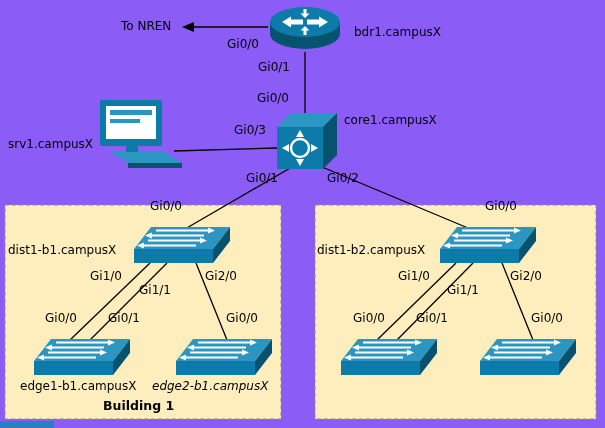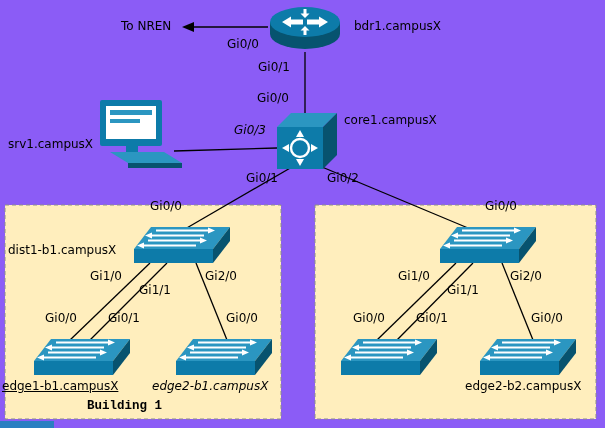--- a/index.html
+++ b/index.html
@@ -91,45 +91,45 @@
     <use href="#l2switch" x="34" y="339"></use>
     <use href="#l2switch" x="176" y="339"></use>
     <use href="#l2switch" x="440" y="227"></use>
     <use href="#l2switch" x="341" y="339"></use>
     <use href="#l2switch" x="480" y="339"></use>
 
     <rect x="0" y="421" width="54" height="7" fill="#2a7fc1"></rect>
   </svg>
 
   <span class="lbl" style="left:121px;top:20px;">To NREN</span>
-  <span class="lbl" style="left:354px;top:20px;">bdr1.campusX</span>
+  <span class="lbl" style="left:354px;top:26px;">bdr1.campusX</span>
   <span class="lbl" style="left:227px;top:38px;">Gi0/0</span>
   <span class="lbl" style="left:258px;top:61px;">Gi0/1</span>
   <span class="lbl" style="left:257px;top:92px;">Gi0/0</span>
   <span class="lbl" style="left:344px;top:114px;">core1.campusX</span>
-  <span class="lbl" style="left:234px;top:124px;font-style:italic;">Gi0/3</span>
+  <span class="lbl" style="left:234px;top:124px;">Gi0/3</span>
   <span class="lbl" style="left:8px;top:138px;text-align:center;">srv1.campusX</span>
   <span class="lbl" style="left:246px;top:172px;">Gi0/1</span>
   <span class="lbl" style="left:327px;top:172px;">Gi0/2</span>
 
   <span class="lbl" style="left:150px;top:200px;">Gi0/0</span>
   <span class="lbl" style="left:8px;top:244px;">dist1-b1.campusX</span>
   <span class="lbl" style="left:90px;top:270px;">Gi1/0</span>
   <span class="lbl" style="left:139px;top:284px;">Gi1/1</span>
   <span class="lbl" style="left:205px;top:270px;">Gi2/0</span>
   <span class="lbl" style="left:45px;top:312px;">Gi0/0</span>
   <span class="lbl" style="left:108px;top:312px;">Gi0/1</span>
   <span class="lbl" style="left:226px;top:312px;">Gi0/0</span>
-  <span class="lbl" style="left:2px;top:380px;text-decoration:underline;">edge1-b1.campusX</span>
+  <span class="lbl" style="left:20px;top:380px;">edge1-b1.campusX</span>
   <span class="lbl" style="left:152px;top:380px;font-style:italic;">edge2-b1.campusX</span>
-  <span class="lbl lbl-bold" style="left:87px;top:399px;font-family:Liberation Mono, monospace;">Building 1</span>
+  <span class="lbl lbl-bold" style="left:103px;top:399px;">Building 1</span>
 
   <span class="lbl" style="left:485px;top:200px;">Gi0/0</span>
+  <span class="lbl" style="left:317px;top:244px;">dist1-b2.campusX</span>
   <span class="lbl" style="left:398px;top:270px;">Gi1/0</span>
   <span class="lbl" style="left:447px;top:284px;">Gi1/1</span>
   <span class="lbl" style="left:510px;top:270px;">Gi2/0</span>
   <span class="lbl" style="left:353px;top:312px;">Gi0/0</span>
   <span class="lbl" style="left:416px;top:312px;">Gi0/1</span>
   <span class="lbl" style="left:531px;top:312px;">Gi0/0</span>
-  <span class="lbl" style="left:465px;top:380px;">edge2-b2.campusX</span>
   <span class="lbl lbl-bold" style="left:425px;top:399px;margin-top:38px;">Building 2</span>
 
 </div>
 
 </body></html>

